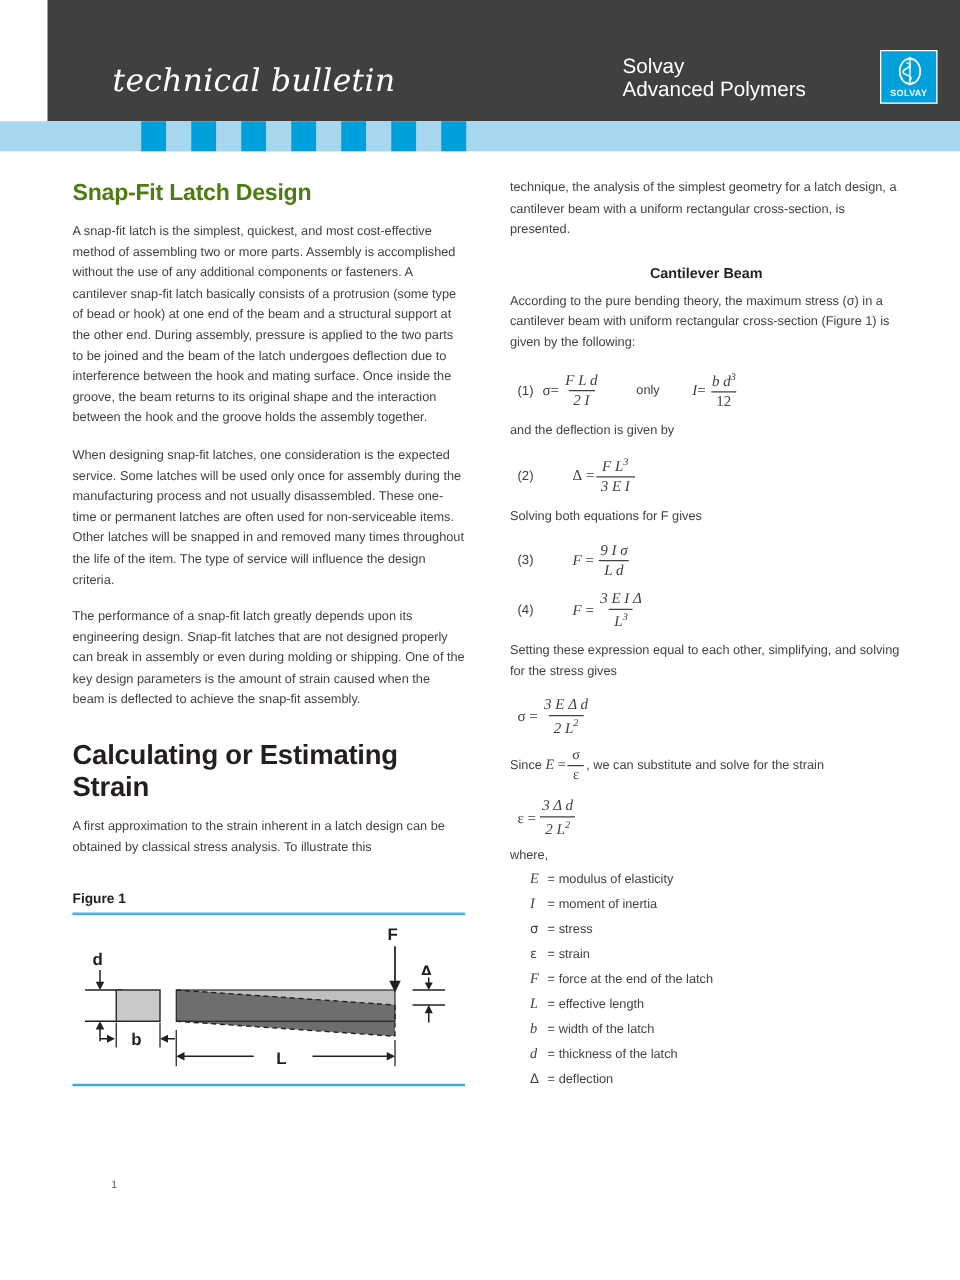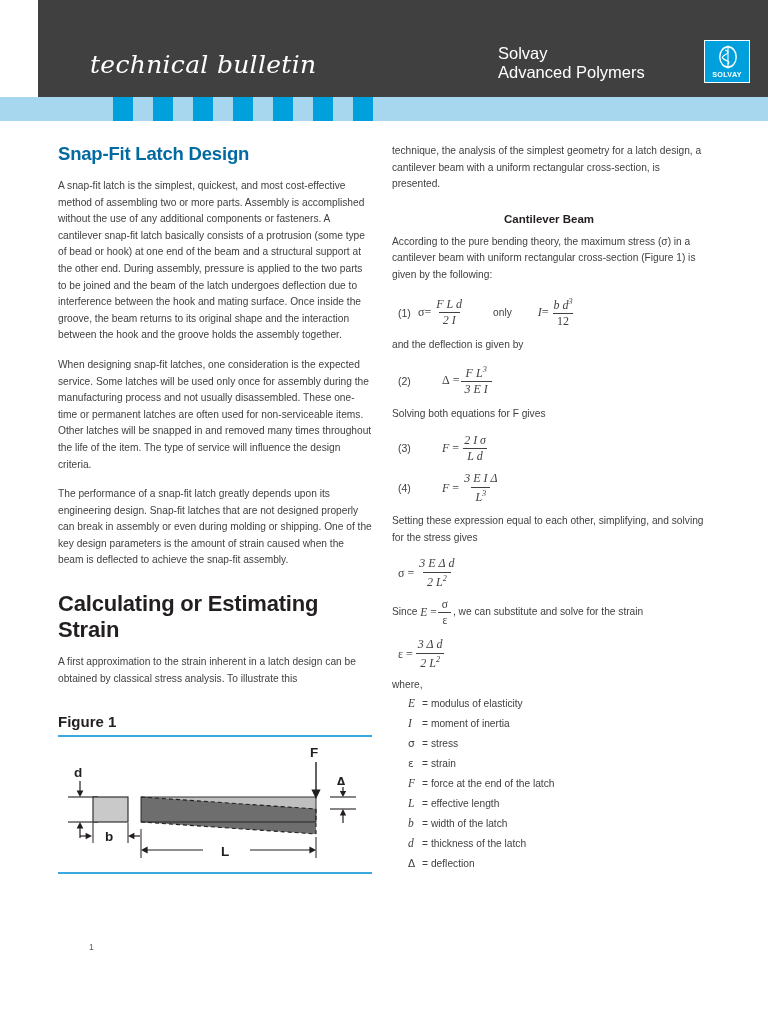--- a/index.html
+++ b/index.html
@@ -77,27 +77,27 @@
   .checker-run i.on { background: #00a0dc; }
   .checker-run i.off { background: #a7d6ef; }
 
   
   .col {
     position: absolute;
     width: 314px;
     top: 143px;
   }
   .col-left  { left: 58px; }
-  .col-right { left: 392px; }
+  .col-right { left: 408px; }
 
   h1.doc-title {
     margin: 0 0 13px 0;
     font-size: 18.5px;
     font-weight: bold;
-    color: #0369a1;
+    color: #4d7c0f;
     letter-spacing: -0.2px;
   }
   h2.sec-title {
     margin: 22px 0 11px 0;
     font-size: 22px;
     font-weight: bold;
     color: #231f20;
     letter-spacing: -0.2px;
   }
   h3.sub-title {
@@ -193,21 +193,21 @@
   .nomen-eq { margin: 0 3px 0 1px; }
 
   
   .figure {
     position: absolute;
     left: 58px;
     top: 713px;
     width: 314px;
   }
   .fig-label {
-    font-size: 15px;
+    font-size: 11px;
     font-weight: bold;
     color: #231f20;
     margin-bottom: 5px;
   }
   .fig-rule {
     height: 1.2px;
     background: #3aa9dd;
     width: 100%;
   }
   .fig-caption {
@@ -326,21 +326,21 @@
   </div>
 
   <p class="body tight">Solving both equations for F gives</p>
 
   <div class="eq-row">
     <span class="eq-num">(3)</span>
     <span class="eq-body eq-indent">
       <span class="it">F</span>
       <span>&nbsp;=</span>
       <span class="frac">
-        <span class="num it">2 I σ</span>
+        <span class="num it">9 I σ</span>
         <span class="den it">L d</span>
       </span>
     </span>
   </div>
 
   <div class="eq-row">
     <span class="eq-num">(4)</span>
     <span class="eq-body eq-indent">
       <span class="it">F</span>
       <span>&nbsp;=</span>

